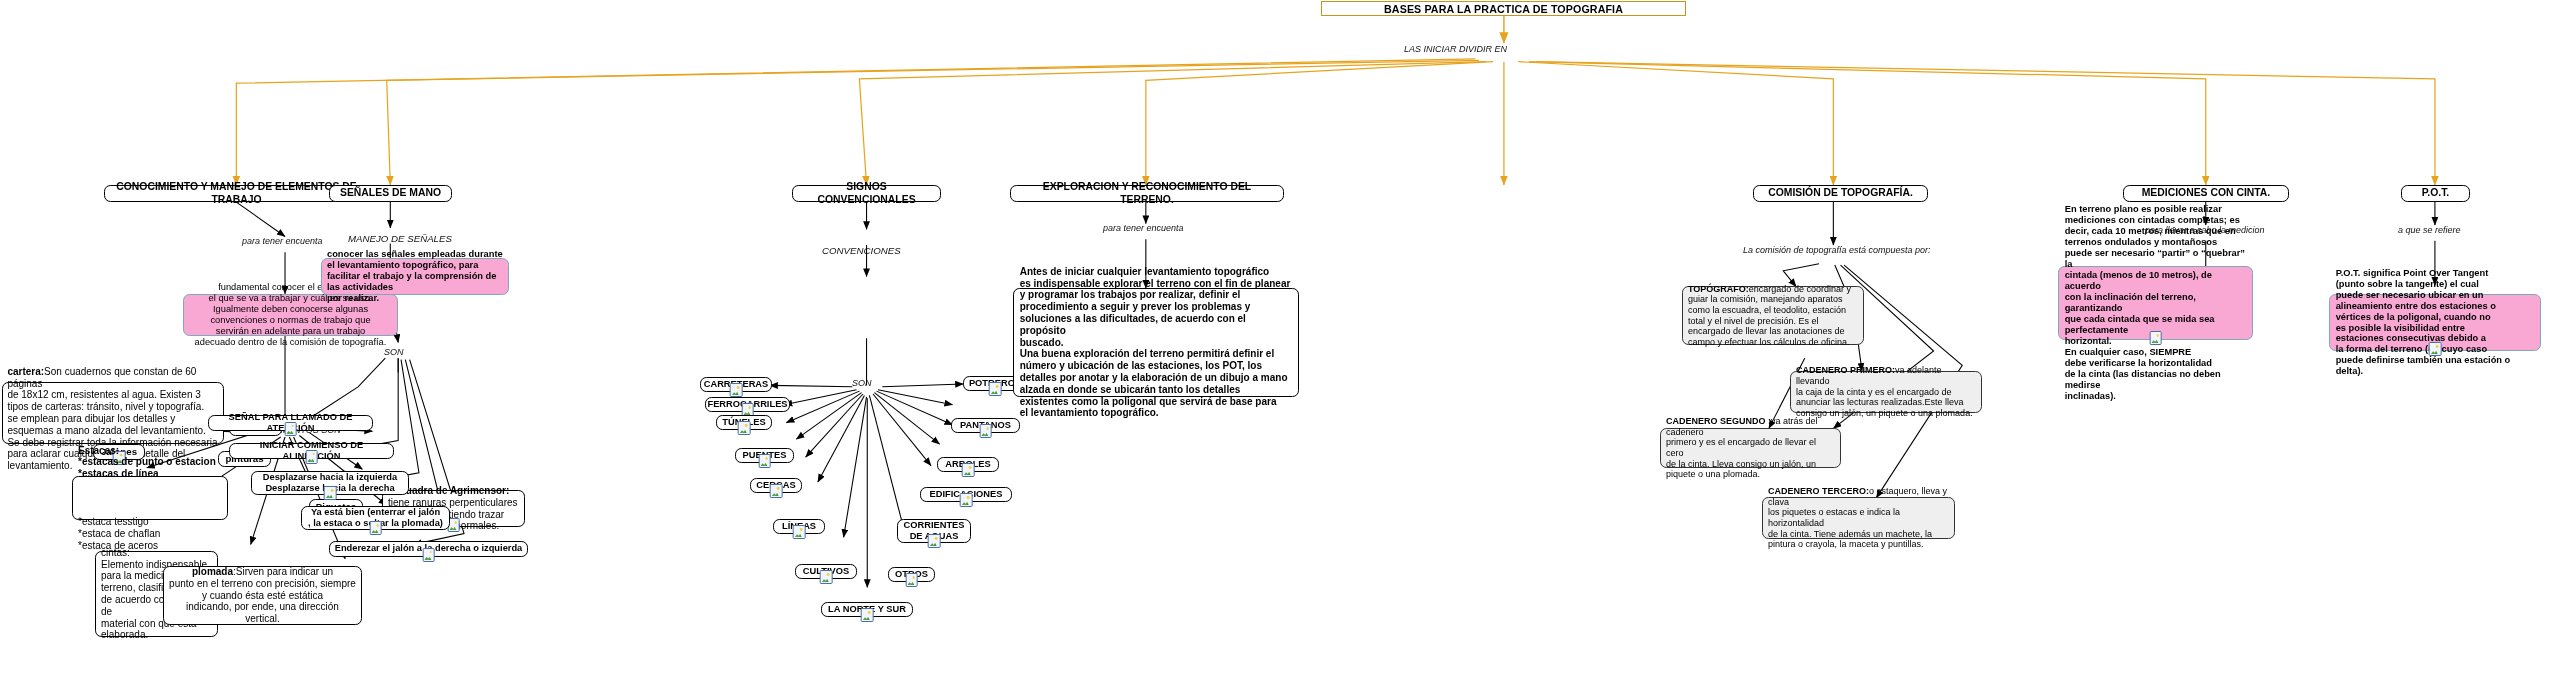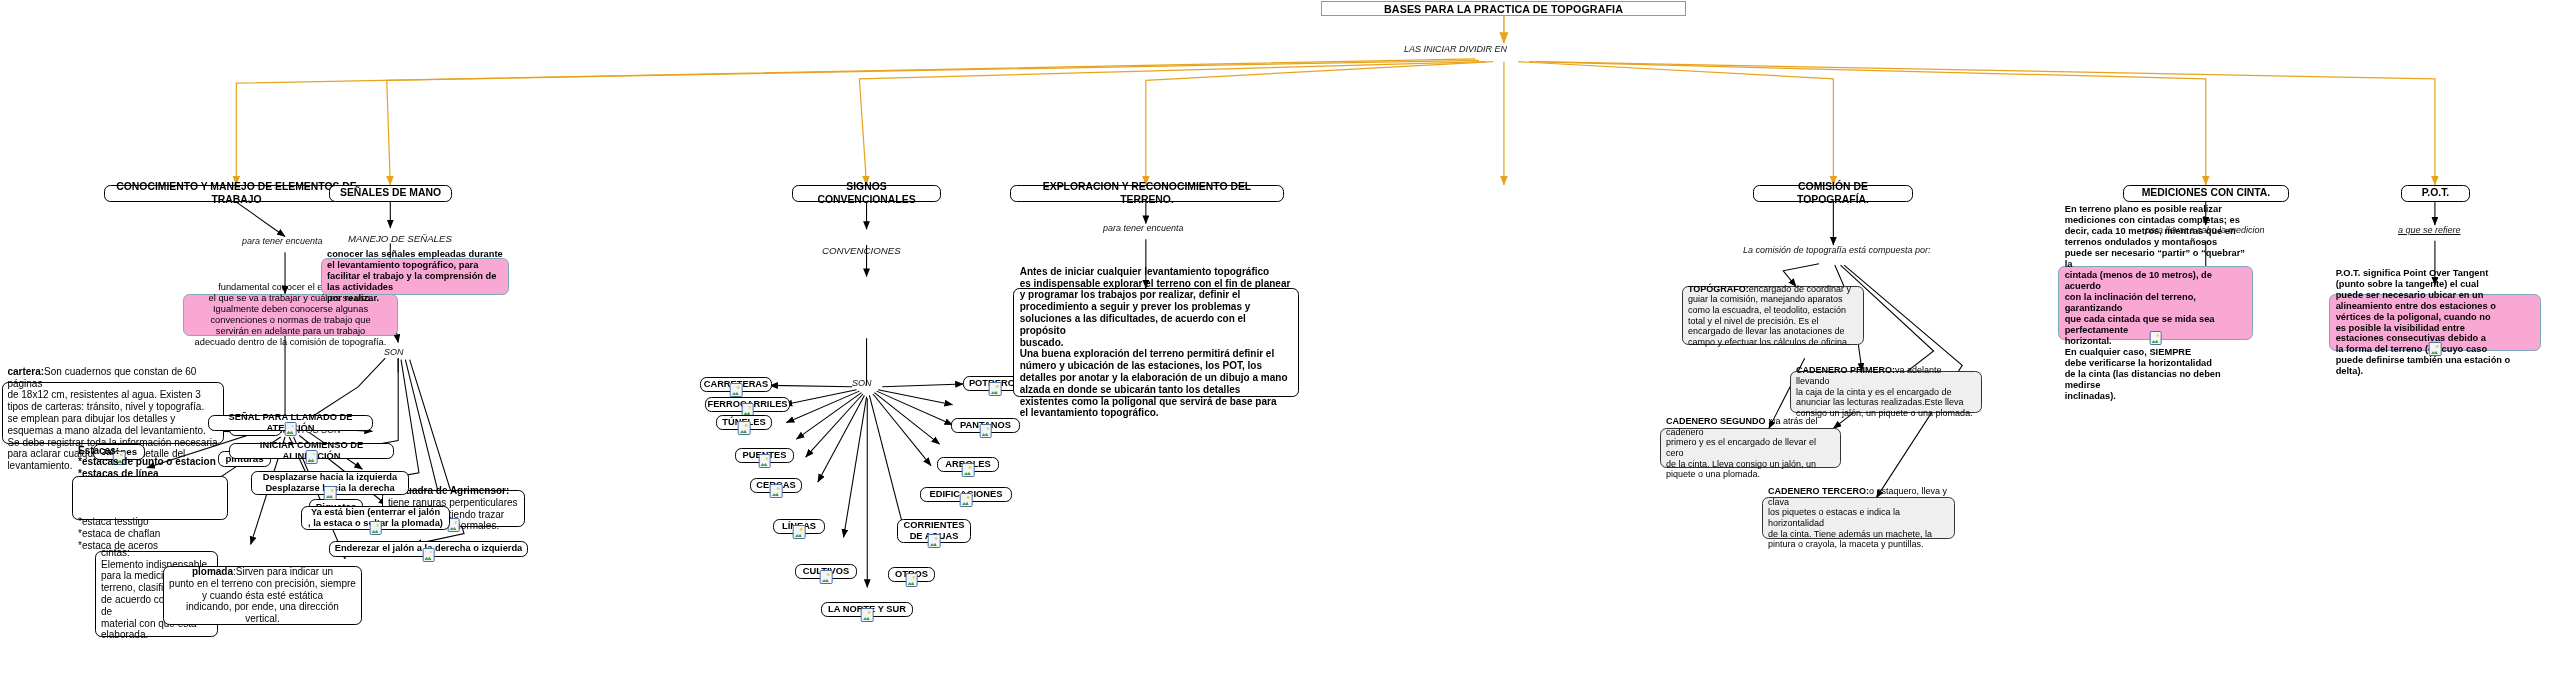--- a/index.html
+++ b/index.html
@@ -155,21 +155,21 @@
   </div>
   <div class="node cat" style="left:329px;top:185px;width:123px;height:17px;">
     <span class="txt">SEÑALES DE MANO</span>
   </div>
   <div class="node cat" style="left:792px;top:185px;width:149px;height:17px;">
     <span class="txt">SIGNOS CONVENCIONALES</span>
   </div>
   <div class="node cat" style="left:1010px;top:185px;width:274px;height:17px;">
     <span class="txt">EXPLORACION Y RECONOCIMIENTO DEL TERRENO.</span>
   </div>
-  <div class="node cat" style="left:1753px;top:185px;width:160px;height:17px;">
+  <div class="node cat" style="left:1753px;top:185px;width:175px;height:17px;">
     <span class="txt">COMISIÓN DE TOPOGRAFÍA.</span>
   </div>
   <div class="node cat" style="left:2123px;top:185px;width:166px;height:17px;">
     <span class="txt">MEDICIONES CON CINTA.</span>
   </div>
   <div class="node cat" style="left:2401px;top:185px;width:69px;height:17px;">
     <span class="txt">P.O.T.</span>
   </div>
 
   <div class="lbl" style="left:242px;top:236px;">para tener encuenta</div>
@@ -397,21 +397,21 @@
  con la inclinación del terreno, garantizando
 que cada cintada que se mida sea perfectamente
  horizontal.
 En cualquier caso, SIEMPRE
 debe verificarse la horizontalidad
  de la cinta (las distancias no deben medirse
  inclinadas).</span>
     <span class="picicon"></span>
   </div>
 
-  <div class="lbl" style="left:2398px;top:225px;text-decoration:underline;">a que se refiere</div>
+  <div class="lbl" style="left:2398px;top:225px;">a que se refiere</div>
   <div class="node blue al-l hasicon" style="left:2329px;top:294px;width:212px;height:57px;padding:2.9px 5.7px;align-items:flex-start;">
     <span class="txt">P.O.T. significa Point Over Tangent
  (punto sobre la tangente) el cual
 puede ser necesario ubicar en un
 alineamiento entre dos estaciones o
 vértices de la poligonal, cuando no
 es posible la visibilidad entre
 estaciones consecutivas debido a
  la forma del terreno (en cuyo caso
 puede definirse también una estación o delta).</span>

